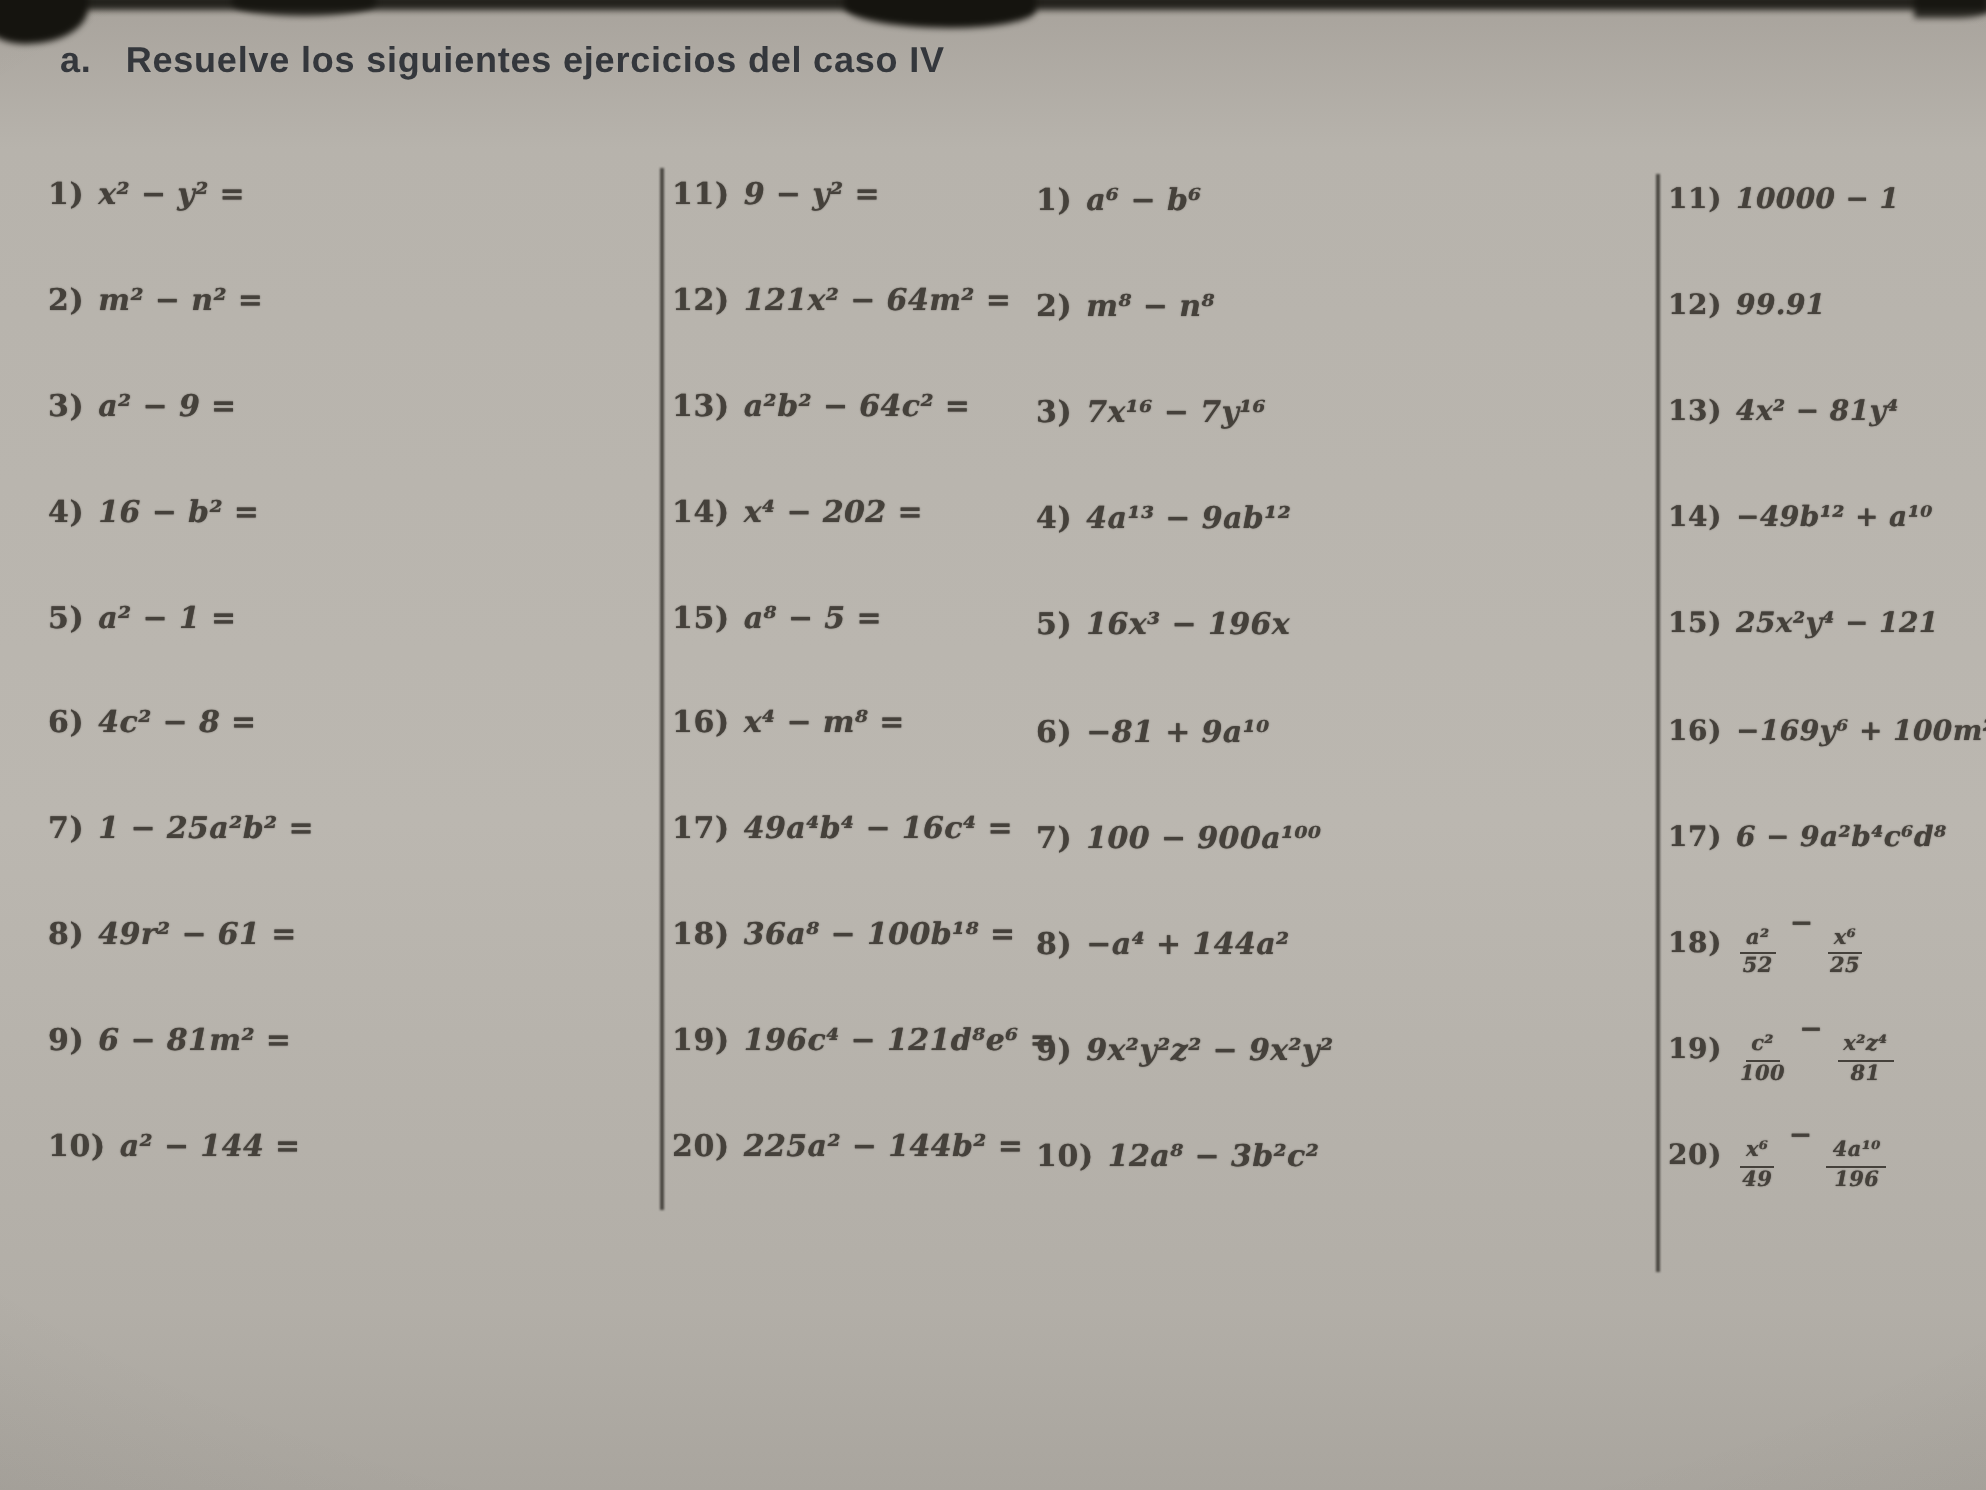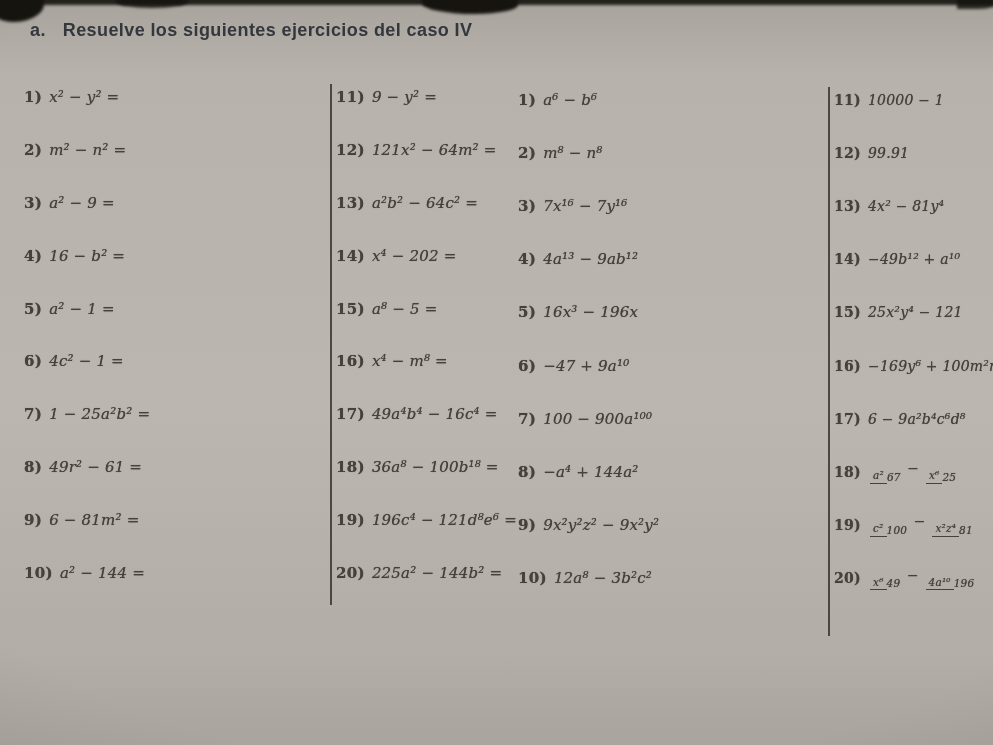--- a/index.html
+++ b/index.html
@@ -27,28 +27,28 @@
   .title .tlabel{margin-right:17px;}
 
   .divider{position:absolute;width:2px;background:rgba(48,45,40,.8);filter:blur(.4px);}
   .divider-1{left:330px;top:84px;height:521px;}
   .divider-2{left:828px;top:87px;height:549px;}
 
   .col{position:absolute;display:flex;flex-direction:column;color:#45413b;
        filter:blur(.35px);text-shadow:0 0 .7px rgba(62,58,52,.85);}
   .item{display:flex;align-items:center;font-size:15px;}
   .num{font-weight:bold;font-style:normal;margin-right:7px;letter-spacing:.3px;}
-  .expr{font-style:italic;letter-spacing:.2px;white-space:nowrap;}
+  .expr{font-style:italic;letter-spacing:.2px;white-space:nowrap;font-weight:bold;}
 
   .col-1{left:24px;top:71px;}  .col-1 .item{height:52.8px;}
   .col-2{left:336px;top:71px;} .col-2 .item{height:52.8px;}
   .col-3{left:518px;top:73px;} .col-3 .item{height:53.2px;}
   .col-4{left:834px;top:73px;} .col-4 .item{height:53.2px;font-size:14px;}
 
-  .frac{display:inline-flex;flex-direction:row;align-items:center;
+  .frac{display:inline-flex;flex-direction:column;align-items:center;
         vertical-align:-6px;font-size:10.5px;line-height:1.1;margin:0 2px;}
   .frac .fnum{border-bottom:1px solid #45413b;padding:0 3px 1px;}
   .frac .fden{padding-top:1px;}
 </style>
 </head>
 <body>
 
 <div class="photo">
 
   <div class="edge edge-strip"></div>
@@ -81,21 +81,21 @@
       <div class="item">
         <span class="num">4)</span>
         <span class="expr">16 − b² =</span>
       </div>
       <div class="item">
         <span class="num">5)</span>
         <span class="expr">a² − 1 =</span>
       </div>
       <div class="item">
         <span class="num">6)</span>
-        <span class="expr">4c² − 1 =</span>
+        <span class="expr">4c² − 8 =</span>
       </div>
       <div class="item">
         <span class="num">7)</span>
         <span class="expr">1 − 25a²b² =</span>
       </div>
       <div class="item">
         <span class="num">8)</span>
         <span class="expr">49r² − 61 =</span>
       </div>
       <div class="item">
@@ -165,21 +165,21 @@
       <div class="item">
         <span class="num">4)</span>
         <span class="expr">4a¹³ − 9ab¹²</span>
       </div>
       <div class="item">
         <span class="num">5)</span>
         <span class="expr">16x³ − 196x</span>
       </div>
       <div class="item">
         <span class="num">6)</span>
-        <span class="expr">−47 + 9a¹⁰</span>
+        <span class="expr">−81 + 9a¹⁰</span>
       </div>
       <div class="item">
         <span class="num">7)</span>
         <span class="expr">100 − 900a¹⁰⁰</span>
       </div>
       <div class="item">
         <span class="num">8)</span>
         <span class="expr">−a⁴ + 144a²</span>
       </div>
       <div class="item">
@@ -217,21 +217,21 @@
         <span class="expr">−169y⁶ + 100m²n⁴</span>
       </div>
       <div class="item">
         <span class="num">17)</span>
         <span class="expr">6 − 9a²b⁴c⁶d⁸</span>
       </div>
       <div class="item">
         <span class="num">18)</span>
         <span class="expr"><span class="frac">
             <span class="fnum">a²</span>
-            <span class="fden">67</span>
+            <span class="fden">52</span>
           </span> − <span class="frac">
             <span class="fnum">x⁶</span>
             <span class="fden">25</span>
           </span></span>
       </div>
       <div class="item">
         <span class="num">19)</span>
         <span class="expr"><span class="frac">
             <span class="fnum">c²</span>
             <span class="fden">100</span>

